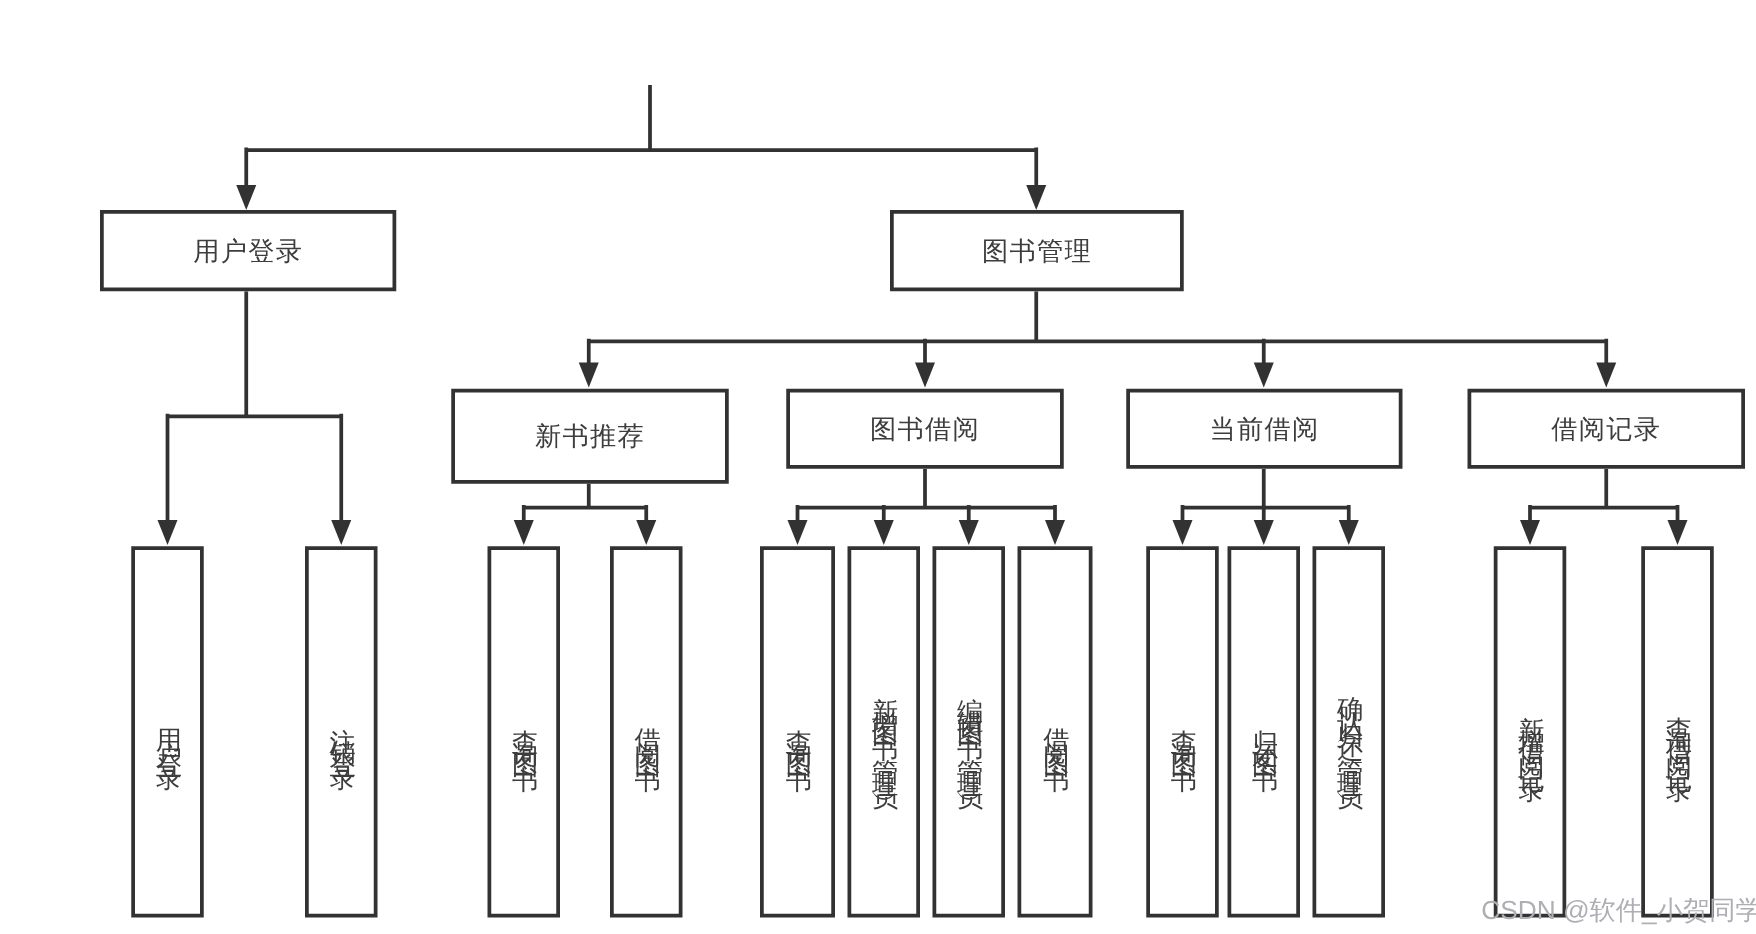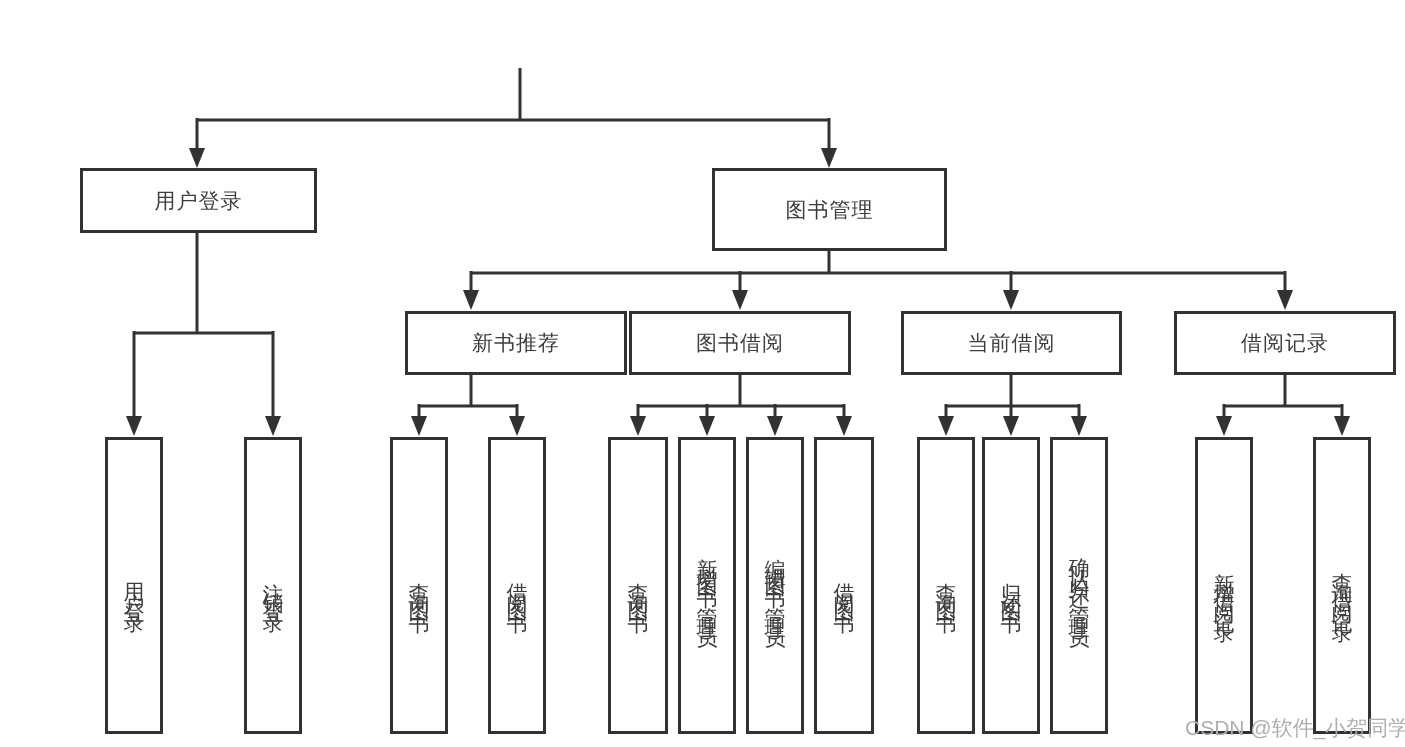--- a/index.html
+++ b/index.html
@@ -90,25 +90,25 @@
       <polygon points="1071,416 1087,416 1079,436"></polygon>
       <polygon points="1216,416 1232,416 1224,436"></polygon>
       <polygon points="1334,416 1350,416 1342,436"></polygon>
     </g>
   </svg>
 
 
   <div class="node" style="left:80px; top:168px; width:237px; height:65px;">
     <span class="h-label">用户登录</span>
   </div>
-  <div class="node" style="left:712px; top:168px; width:235px; height:83px;">
+  <div class="node" style="left:712px; top:168px; width:235px; height:65px;">
     <span class="h-label">图书管理</span>
   </div>
 
-  <div class="node" style="left:361px; top:311px; width:222px; height:64px;margin-left:44px;">
+  <div class="node" style="left:361px; top:311px; width:222px; height:76px;">
     <span class="h-label">新书推荐</span>
   </div>
   <div class="node" style="left:629px; top:311px; width:222px; height:64px;align-items:center;">
     <span class="h-label">图书借阅</span>
   </div>
   <div class="node" style="left:901px; top:311px; width:221px; height:64px;">
     <span class="h-label">当前借阅</span>
   </div>
   <div class="node" style="left:1174px; top:311px; width:222px; height:64px;text-align:right;">
     <span class="h-label">借阅记录</span>

